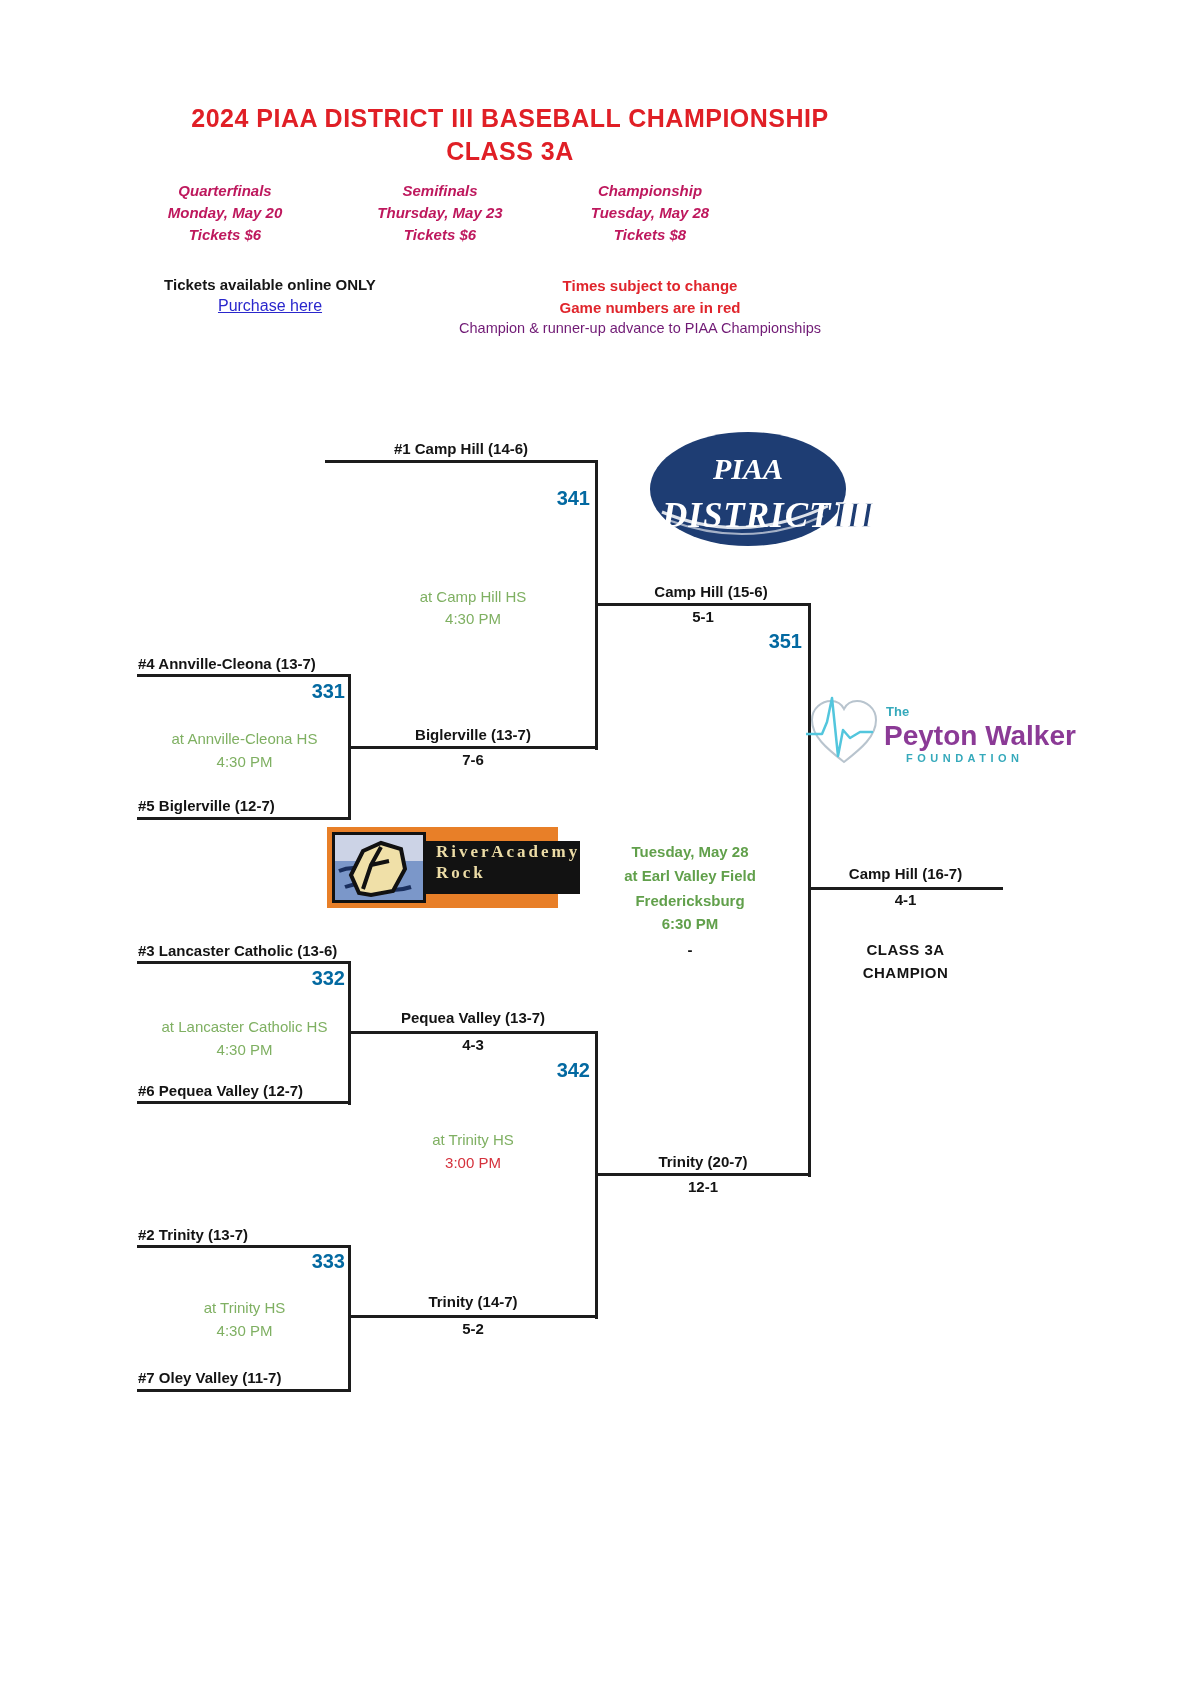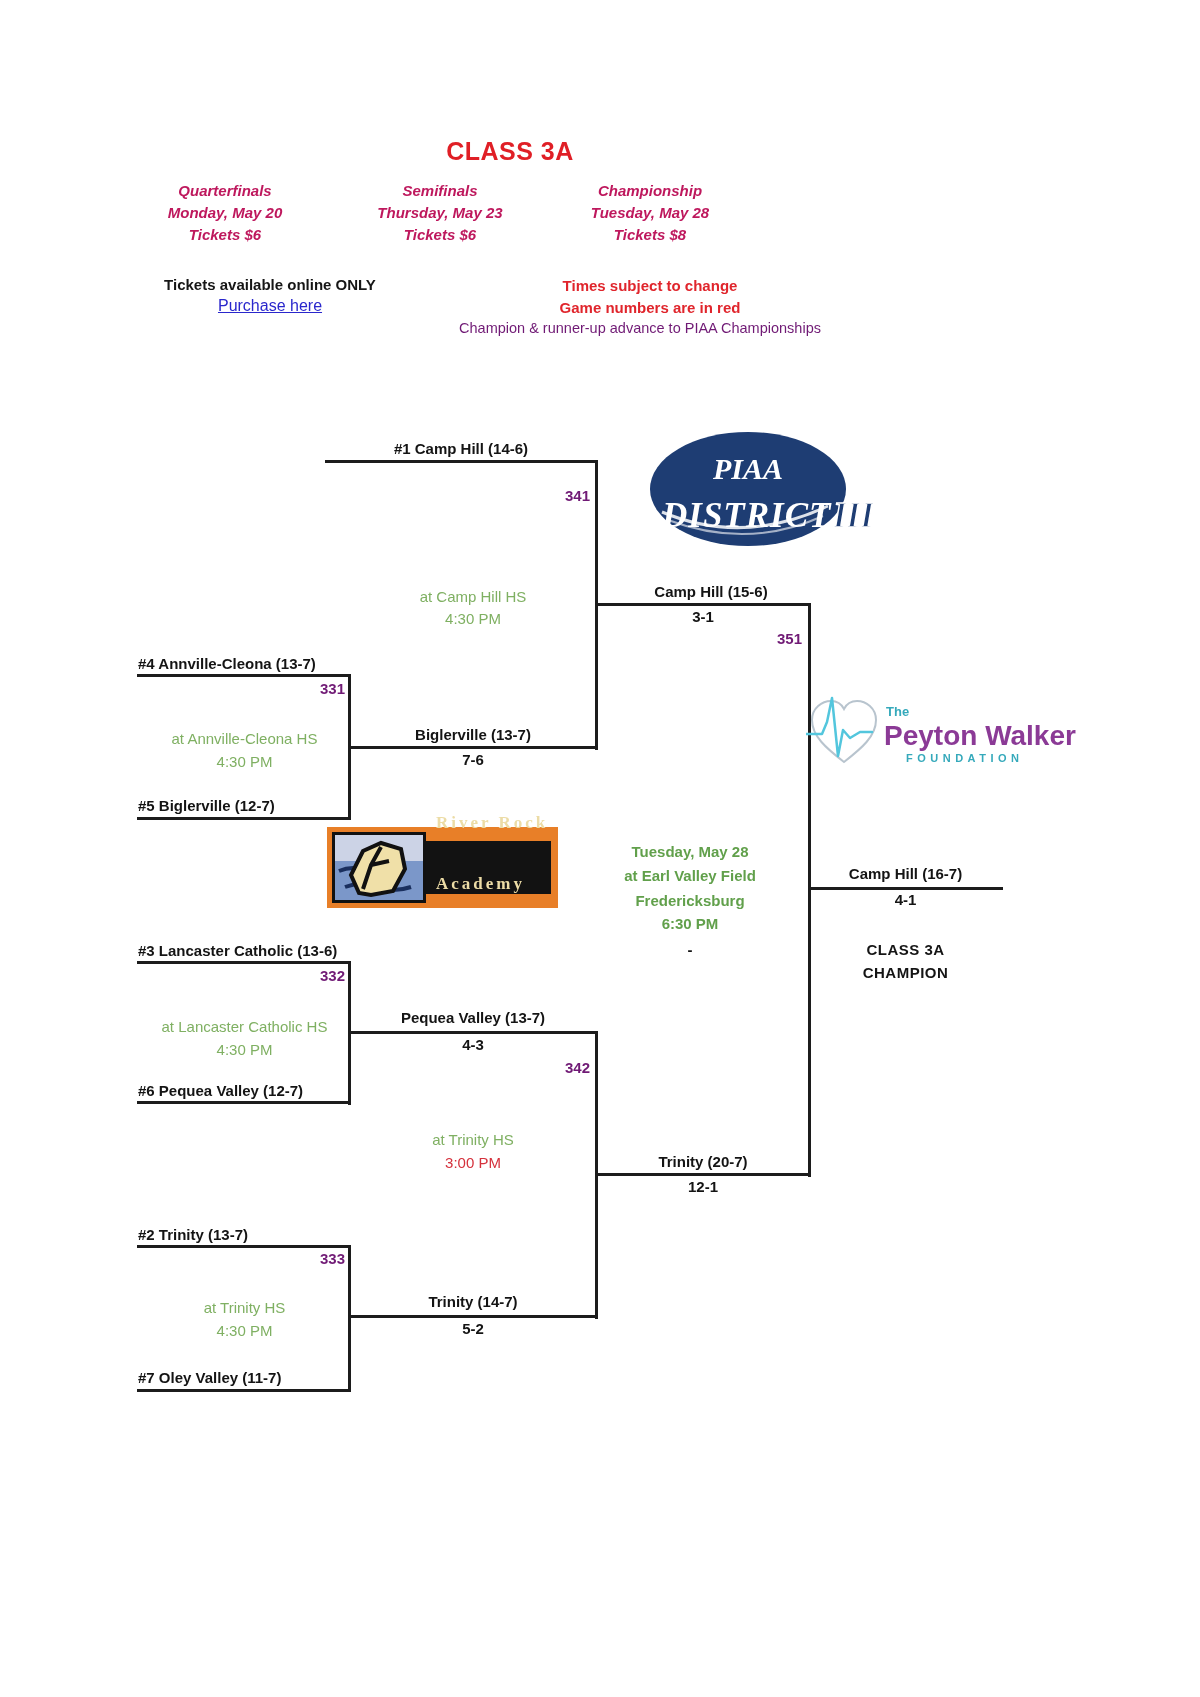--- a/index.html
+++ b/index.html
@@ -9,39 +9,40 @@
   .center{text-align:center;}
   .right{text-align:right;}
   .title{font-size:25px;font-weight:bold;color:#e01f26;letter-spacing:0.5px;}
   .colhead{font-size:15px;font-weight:bold;font-style:italic;color:#be185d;}
   .note-bold{font-size:15px;font-weight:bold;color:#161616;}
   .note-red{font-size:15px;font-weight:bold;color:#e0252c;}
   .note-plain{font-size:14.5px;color:#701a75;}
   .link{font-size:16px;font-weight:normal;color:#2a27cc;text-decoration:underline;}
   .team{font-size:15px;font-weight:bold;color:#141414;white-space:nowrap;}
   .score{font-size:15px;font-weight:bold;color:#141414;}
-  .game{font-size:15px;font-weight:bold;color:#701a75;}
+  .game{font-size:20px;font-weight:bold;color:#0369a1;}
   .site{font-size:15px;color:#7fb062;white-space:nowrap;}
   .site-red{font-size:15px;color:#d5313c;}
   .champ-info{font-size:15px;font-weight:bold;color:#61a04b;white-space:nowrap;}
   .champ-label{font-size:15px;font-weight:bold;color:#141414;letter-spacing:0.5px;}
   .hline{background:#1c1c1c;height:3px;}
   .vline{background:#1c1c1c;width:3px;}
   
   .rr{display:flex;background:#e87f28;box-sizing:border-box;padding:5px;}
   .rr-pic{width:94px;height:71px;border:3px solid #111;box-sizing:border-box;flex:none;}
-  .rr-right{flex:1;display:flex;flex-direction:column;justify-content:flex-end;margin:9px 2px 9px 0;
+  .rr-right{flex:1;display:flex;justify-content:flex-end;margin:9px 2px 9px 0;
             background:#121212;color:#ecdca6;font-family:"Liberation Serif", serif;font-weight:bold;
-            font-size:17px;letter-spacing:3px;padding-left:10px;line-height:1.25;gap:40px;}
+            font-size:17px;letter-spacing:3px;padding-left:10px;line-height:1.25;}
 </style>
 </head>
 <body>
 
 <div class="page">
 
+  <div class="abs title center" style="left:60px;top:104px;width:900px;">2024 PIAA DISTRICT III BASEBALL CHAMPIONSHIP</div>
   <div class="abs title center" style="left:60px;top:137px;width:900px;">CLASS 3A</div>
 
   <div class="abs colhead center" style="left:115px;top:182px;width:220px;">Quarterfinals</div>
   <div class="abs colhead center" style="left:115px;top:204px;width:220px;">Monday, May 20</div>
   <div class="abs colhead center" style="left:115px;top:226px;width:220px;">Tickets $6</div>
 
   <div class="abs colhead center" style="left:330px;top:182px;width:220px;">Semifinals</div>
   <div class="abs colhead center" style="left:330px;top:204px;width:220px;">Thursday, May 23</div>
   <div class="abs colhead center" style="left:330px;top:226px;width:220px;">Tickets $6</div>
 
@@ -107,21 +108,21 @@
   <div class="abs game right" style="left:250px;top:1250px;width:95px;">333</div>
   <div class="abs site center" style="left:121px;top:1299px;width:247px;">at Trinity HS</div>
   <div class="abs site center" style="left:121px;top:1322px;width:247px;">4:30 PM</div>
   <div class="abs team center" style="left:349px;top:1293px;width:248px;">Trinity (14-7)</div>
   <div class="abs score center" style="left:349px;top:1320px;width:248px;">5-2</div>
 
   <div class="abs game right" style="left:500px;top:487px;width:90px;">341</div>
   <div class="abs site center" style="left:349px;top:588px;width:248px;">at Camp Hill HS</div>
   <div class="abs site center" style="left:349px;top:610px;width:248px;">4:30 PM</div>
   <div class="abs team center" style="left:595px;top:583px;width:216px;padding-left:8px;">Camp Hill (15-6)</div>
-  <div class="abs score center" style="left:595px;top:608px;width:216px;">3-1</div>
+  <div class="abs score center" style="left:595px;top:608px;width:216px;">5-1</div>
 
   <div class="abs game right" style="left:500px;top:1059px;width:90px;">342</div>
   <div class="abs site center" style="left:349px;top:1131px;width:248px;">at Trinity HS</div>
   <div class="abs site-red center" style="left:349px;top:1154px;width:248px;">3:00 PM</div>
   <div class="abs team center" style="left:595px;top:1153px;width:216px;">Trinity (20-7)</div>
   <div class="abs score center" style="left:595px;top:1178px;width:216px;">12-1</div>
 
   <div class="abs game right" style="left:712px;top:630px;width:90px;">351</div>
   <div class="abs champ-info center" style="left:590px;top:843px;width:200px;">Tuesday, May 28</div>
   <div class="abs champ-info center" style="left:590px;top:867px;width:200px;">at Earl Valley Field</div>

